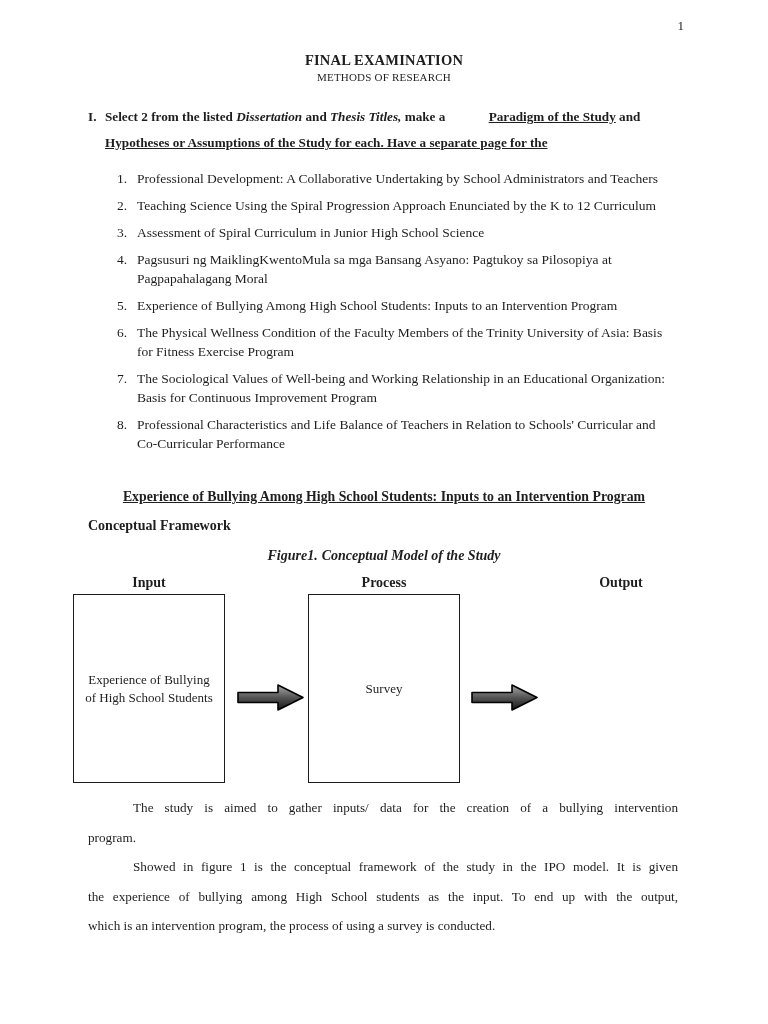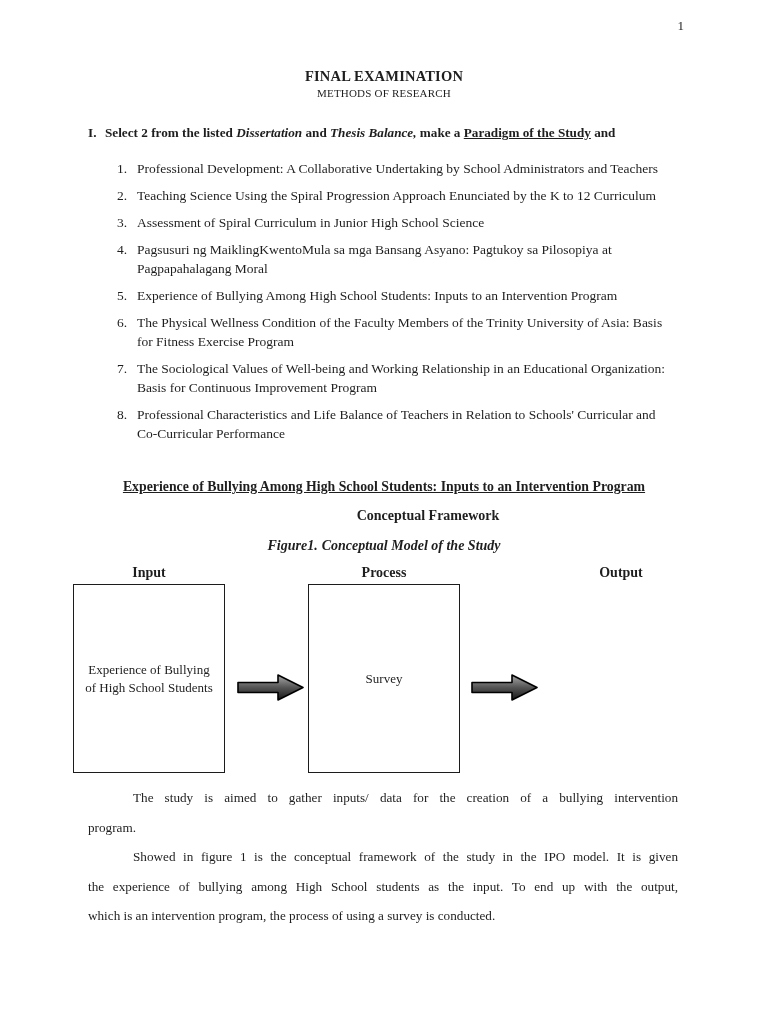--- a/index.html
+++ b/index.html
@@ -8,45 +8,45 @@
     width:768px;height:1024px;
     background:#ffffff;
     font-family:"Liberation Serif","DejaVu Serif",serif;
     color:#1e1e1e;
     overflow:hidden;
   }
   .page-number{
     position:absolute;top:18px;right:84px;
     font-size:13px;
   }
-  .doc-header{margin-top:68px;text-align:center;line-height:17px;}
+  .doc-header{margin-top:52px;text-align:center;line-height:17px;}
   .doc-title{font-size:14.5px;font-weight:bold;letter-spacing:.2px;}
   .doc-subtitle{font-size:11px;letter-spacing:.2px;}
   .instruction{
     position:relative;
     margin:18px 90px 0 88px;
     font-size:13.2px;font-weight:bold;
     line-height:26px;
   }
   .instruction .numeral{position:absolute;left:0;top:0;}
   .instruction .iline{margin-left:17px;white-space:nowrap;}
   .seg-i{font-style:italic;}
-  .seg-u{text-decoration:underline;}
+  .seg-u{text-decoration:underline;margin-left:40px;}
   .titles-list{margin:13px 70px 0 117px;font-size:13.5px;}
   .li-row{position:relative;margin-bottom:8px;line-height:19px;}
   .li-num{position:absolute;left:0;top:0;}
   .li-text{display:block;margin-left:20px;max-width:530px;}
   .selected-title{
     margin-top:36px;text-align:center;
     font-size:13.8px;font-weight:bold;text-decoration:underline;
     line-height:15px;
   }
   .section-heading{
     margin:14px 0 0 88px;
-    font-size:14px;font-weight:bold;line-height:15px;text-align:center;
+    font-size:14px;font-weight:bold;line-height:15px;
   }
   .figure-caption{
     margin-top:15px;text-align:center;
     font-size:14px;font-weight:bold;font-style:italic;line-height:15px;
   }
   .caption-label{margin-right:4px;}
   .diagram{position:relative;margin-top:12px;height:208px;}
   .col-label{
     position:absolute;top:0;width:152px;text-align:center;
     font-size:14px;font-weight:bold;line-height:16px;
@@ -73,21 +73,22 @@
 
   <div class="page-number">1</div>
 
   <div class="doc-header">
     <div class="doc-title">FINAL EXAMINATION</div>
     <div class="doc-subtitle">METHODS OF RESEARCH</div>
   </div>
 
   <div class="instruction">
     <span class="numeral">I.</span>
-    <div class="iline"><span>Select 2 from the listed </span><span class="seg-i">Dissertation</span><span> and </span><span class="seg-i">Thesis Balance,</span><span> make a </span><span class="seg-u">Paradigm of the Study</span><span> and</span></div>
+    <div class="iline"><span>Select 2 from the listed </span><span class="seg-i">Dissertation</span><span> and </span><span class="seg-i">Thesis Titles,</span><span> make a </span><span class="seg-u">Paradigm of the Study</span><span> and</span></div>
+    <div class="iline seg-u">Hypotheses or Assumptions of the Study for each. Have a separate page for the</div>
   </div>
 
   <div class="titles-list">
     <div class="li-row">
         <span class="li-num">1.</span>
         <span class="li-text">Professional Development: A Collaborative Undertaking by School Administrators and Teachers</span>
       </div>
     <div class="li-row">
         <span class="li-num">2.</span>
         <span class="li-text">Teaching Science Using the Spiral Progression Approach Enunciated by the K to 12 Curriculum</span>

